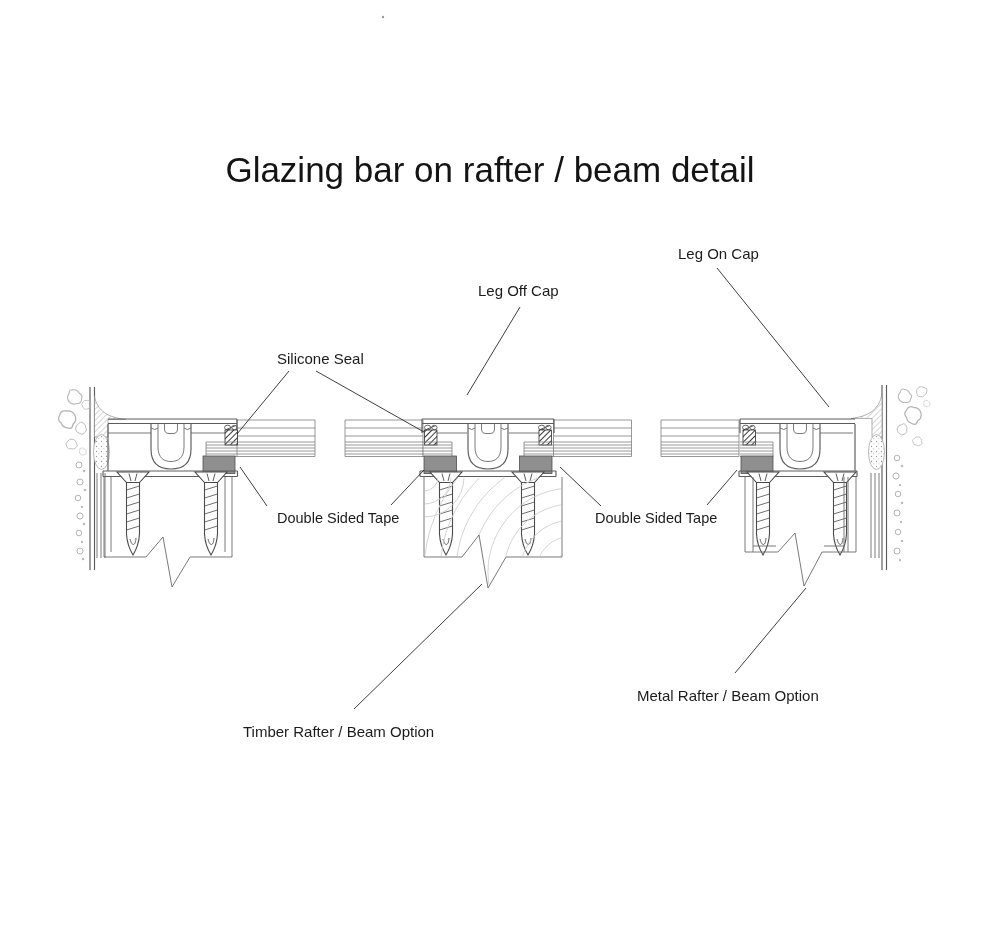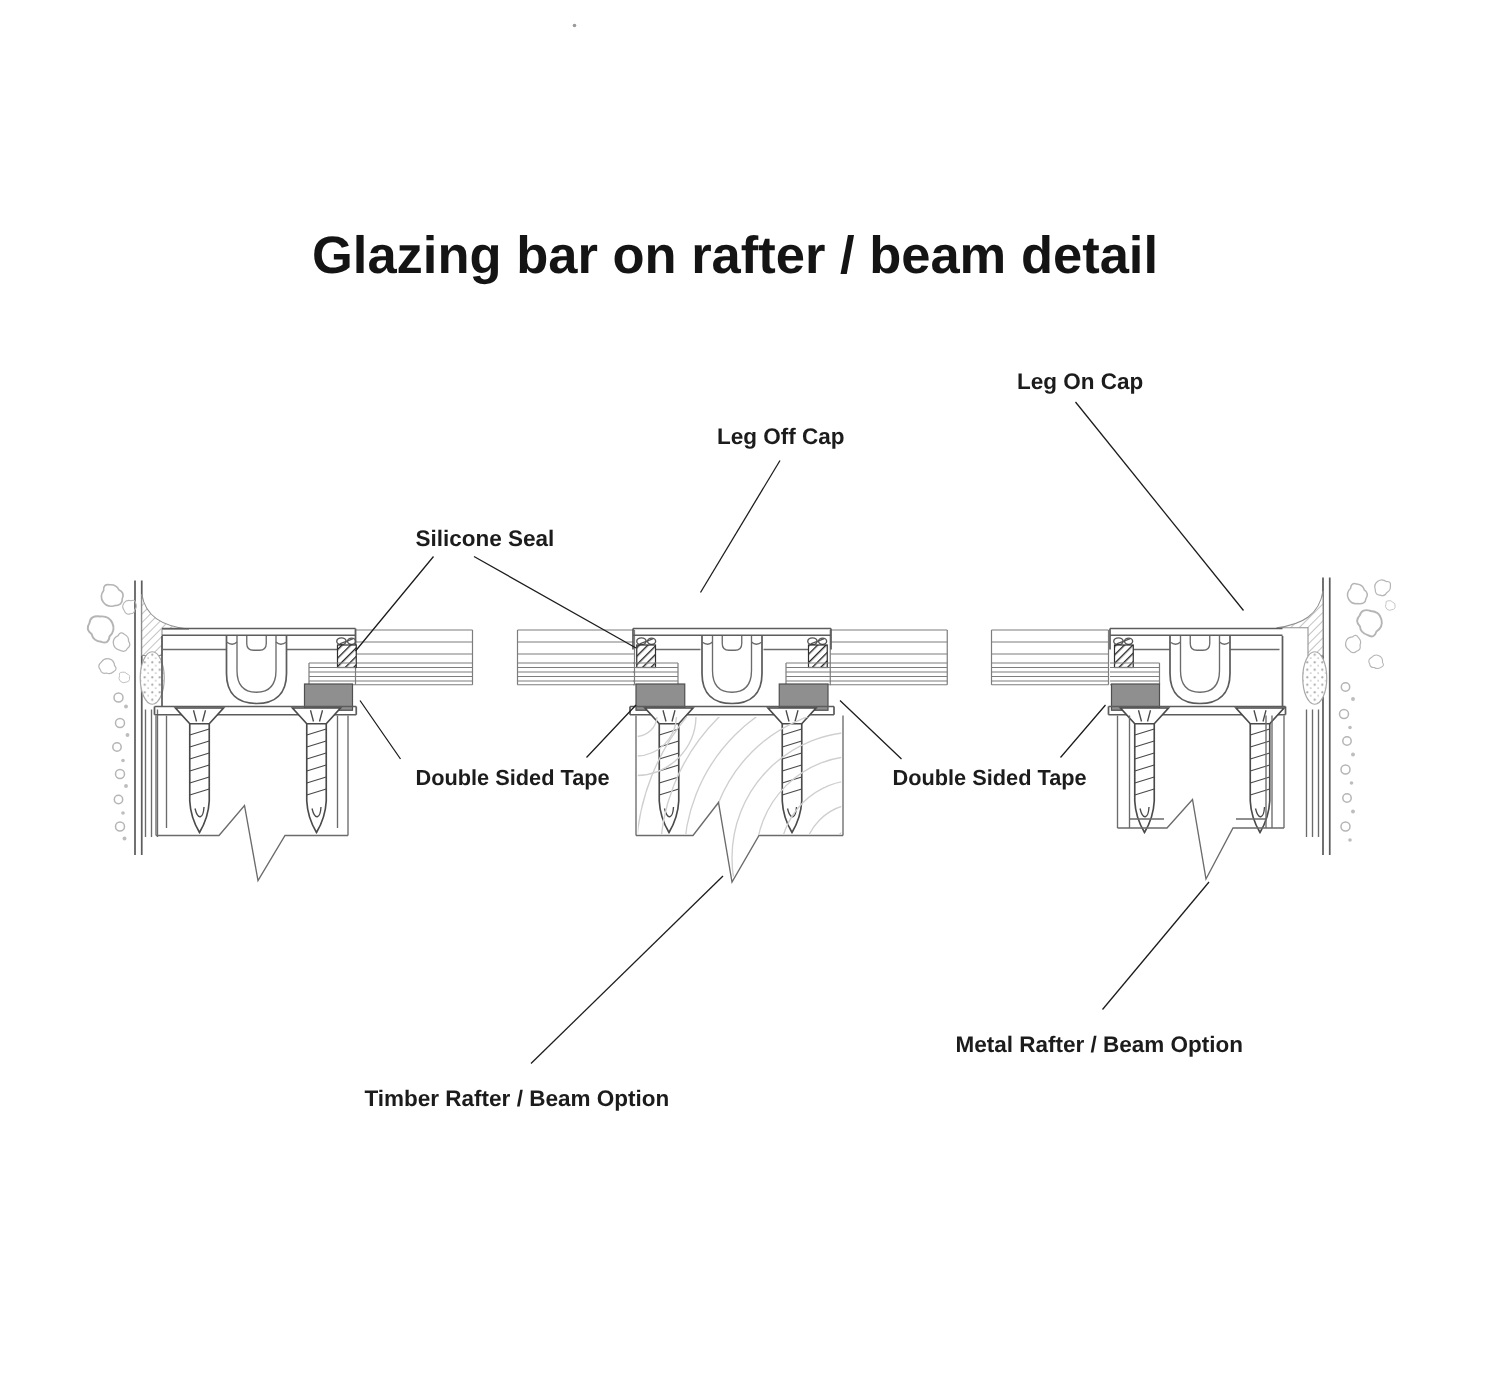--- a/index.html
+++ b/index.html
@@ -1,16 +1,16 @@
 <!DOCTYPE html>
 <html><head>
 <meta charset="utf-8">
 <style>
   html,body { margin:0; padding:0; background:#ffffff; }
-  .page { position:relative; width:1000px; height:930px; background:#ffffff; overflow:hidden;font-weight:bold; }
+  .page { position:relative; width:1000px; height:930px; background:#ffffff; overflow:hidden; }
   svg { display:block; }
   text { font-family:"Liberation Sans", sans-serif; fill:#1c1c1c; }
   .title-text { font-size:35px; fill:#141414; }
   .lbl   { font-size:15px; }
   .lbl-sm{ font-size:14.5px; }
   .ln       { stroke:#5c5c5c; stroke-width:1.15; fill:none; }
   .ln-thin  { stroke:#6b6b6b; stroke-width:0.9;  fill:none; }
   .ln-panel { stroke:#7d7d7d; stroke-width:0.8;  fill:none; }
   .grain    { stroke:#cfcfcf; stroke-width:0.9;  fill:none; }
   .leader   { stroke:#1c1c1c; stroke-width:0.85; fill:none; }

